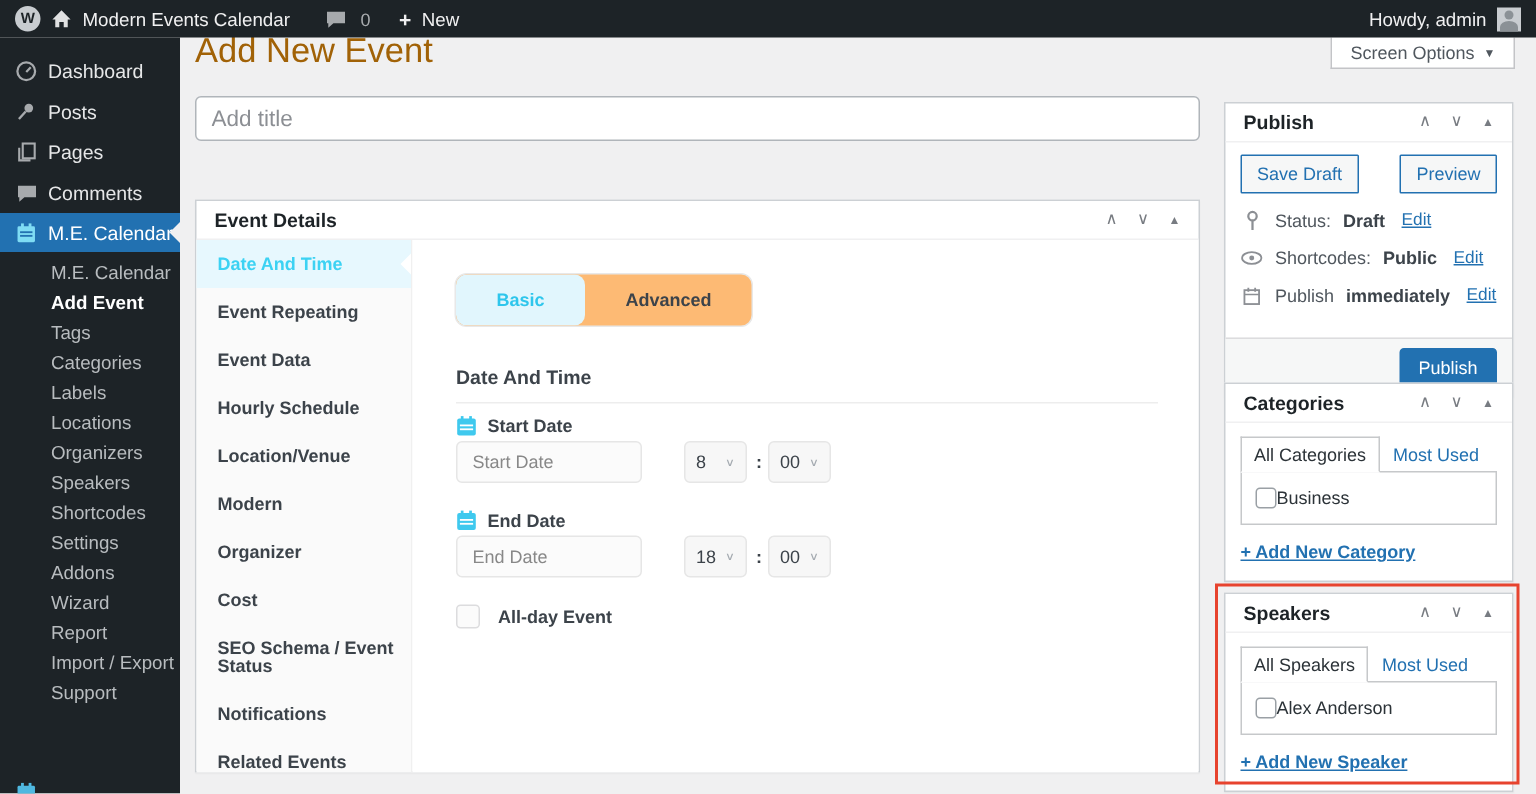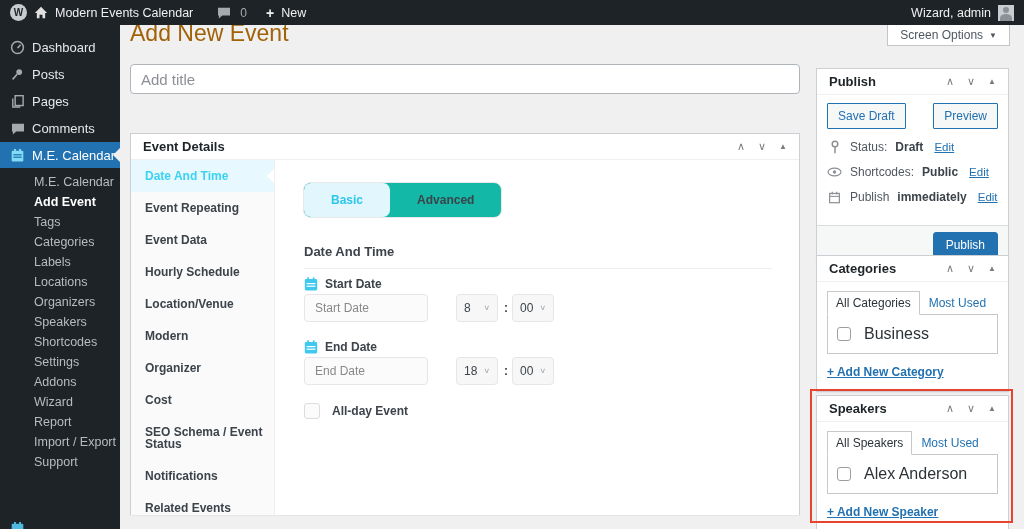--- a/index.html
+++ b/index.html
@@ -51,21 +51,21 @@
 
   
   #event-details { left:130px; top:133px; width:670px; height:382px; }
   .ed-body { display:flex; height:355px; }
   .ed-tabs { width:144px; background:#fafafa; border-right:1px solid #f0f0f0; display:flex; flex-direction:column; }
   .ed-tab { padding:10px 6px 10px 14px; font-size:12px; font-weight:bold; color:#3c434a; cursor:pointer; position:relative; line-height:12px; }
   .ed-tab.active { background:#e7f8fe; color:#3cd2f3; }
   .ed-tab.active::after { content:""; position:absolute; right:0; top:50%; margin-top:-7px; border-top:7px solid transparent; border-bottom:7px solid transparent; border-right:7px solid #fff; }
   .ed-content { flex:1; position:relative; background:#fff; }
 
-  .mode-pill { position:absolute; left:28px; top:22px; display:inline-flex; border:1px solid #e8e8e8; border-radius:8px; background:#14b8a6; overflow:hidden; }
+  .mode-pill { position:absolute; left:28px; top:22px; display:inline-flex; border:1px solid #e8e8e8; border-radius:8px; background:#fdba74; overflow:hidden; }
   .mode-tab { padding:10px 27px; font-size:12px; font-weight:bold; color:#3c434a; cursor:pointer; }
   .mode-tab.active { background:#e1f6fd; color:#2ec6ec; border-radius:7px; }
 
   .section-title { position:absolute; left:29px; top:84px; font-size:13px; font-weight:bold; color:#3c434a; }
   .section-divider { position:absolute; left:29px; top:108px; width:468px; border-top:1px solid #ededed; }
 
   .field-label { position:absolute; display:flex; align-items:center; gap:7px; font-size:12px; font-weight:bold; color:#3c434a; }
   .date-input { position:absolute; width:124px; height:28px; background:#fbfbfb; border:1px solid #e6e6e6; border-radius:4px; padding:0 10px; font-size:12px; color:#50575e; font-family:"Liberation Sans",sans-serif; }
   .date-input::placeholder { color:#888; opacity:1; }
   .time-select { position:absolute; width:42px; height:28px; background:#f7f7f7; border:1px solid #e6e6e6; border-radius:4px; display:flex; align-items:center; justify-content:space-between; padding:0 7px; font-size:12px; color:#3c434a; cursor:pointer; }
@@ -89,21 +89,21 @@
   .pb-footer { background:#f6f7f7; border-top:1px solid #dcdcde; padding:6px 10px; display:flex; justify-content:flex-end; }
   .btn-primary { background:#2271b1; border:1px solid #2271b1; color:#fff; border-radius:3px; height:26px; padding:0 12px; font-size:12px; font-family:"Liberation Sans",sans-serif; cursor:pointer; display:inline-flex; align-items:center; }
 
   #categories-box { left:816px; top:255px; width:193px; }
   #speakers-box { left:816px; top:395px; width:193px; }
   .tax-body { padding:9px 10px 12px; }
   .tax-tabs { display:flex; align-items:flex-end; font-size:12px; position:relative; z-index:2; }
   .tax-tab-active { background:#fff; border:1px solid #c6c8ca; border-bottom:1px solid #fff; padding:4px 8px; color:#2c3338; margin-bottom:-1px; cursor:pointer; }
   .tax-tab-link { padding:4px 9px; color:#2271b1; cursor:pointer; }
   .tax-list { border:1px solid #c6c8ca; background:#fff; padding:10px 9px; }
-  .tax-item { display:flex; align-items:center; gap:13px; font-size:16px; color:#2c3338; }
+  .tax-item { display:flex; align-items:center; gap:0; font-size:12px; color:#2c3338; }
   .tax-item .cb { width:14px; height:14px; background:#fff; border:1px solid #9aa0a5; }
   .tax-add { display:inline-block; margin-top:11px; color:#2271b1; font-weight:bold; font-size:12px; text-decoration:underline; cursor:pointer; }
 
   .annotation-red { position:absolute; left:810px; top:389px; width:203px; height:134px; border:2px solid #e7432e; z-index:50; pointer-events:none; }
 
   svg { display:block; }
 </style>
 </head>
 <body>
 
@@ -120,21 +120,21 @@
     <span class="ab-icon">
       <svg width="14" height="12" viewBox="0 0 16 14">
           <path d="M1 1 h14 v9 h-9 l-4 3.5 v-3.5 h-1 z" fill="#a7aaad"></path>
         </svg>
     </span>
     <span class="ab-count">0</span>
     <span class="ab-plus">+</span>
     <span class="ab-text">New</span>
   </div>
   <div class="ab-right">
-    <span class="ab-text">Wizard, admin</span>
+    <span class="ab-text">Howdy, admin</span>
     <span class="avatar"></span>
   </div>
 </div>
 
 <div id="sidebar">
   <div class="menu-top"></div>
   <div class="menu-item">
     <span class="mi-icon">
       <svg width="15" height="15" viewBox="0 0 16 16">
           <circle cx="8" cy="8" r="6.3" fill="none" stroke="currentColor" stroke-width="1.6"></circle>

